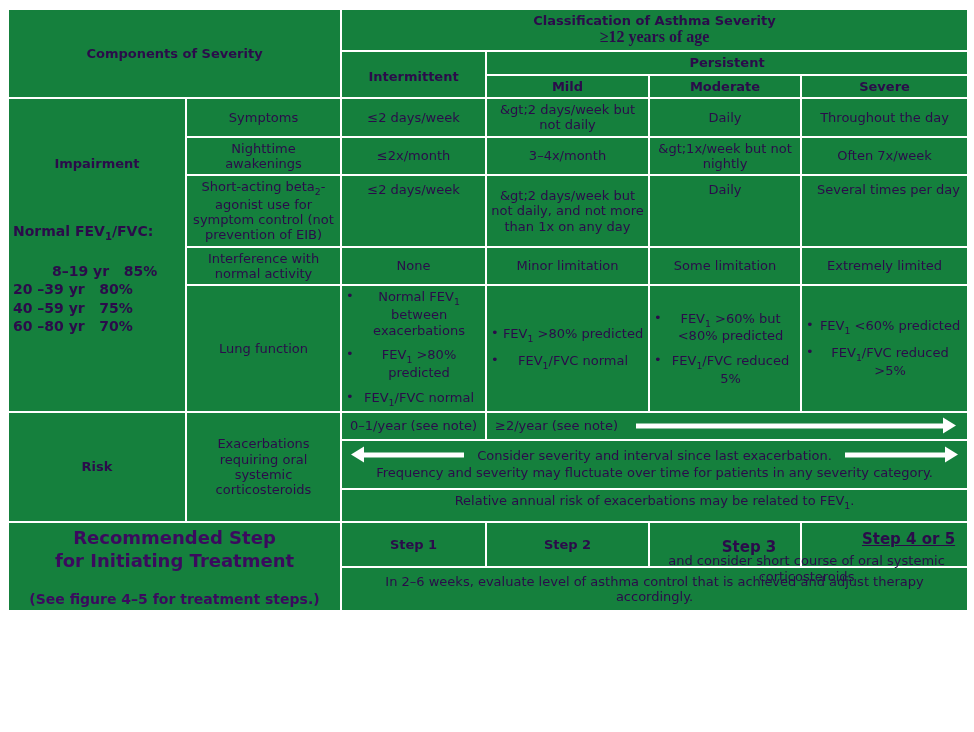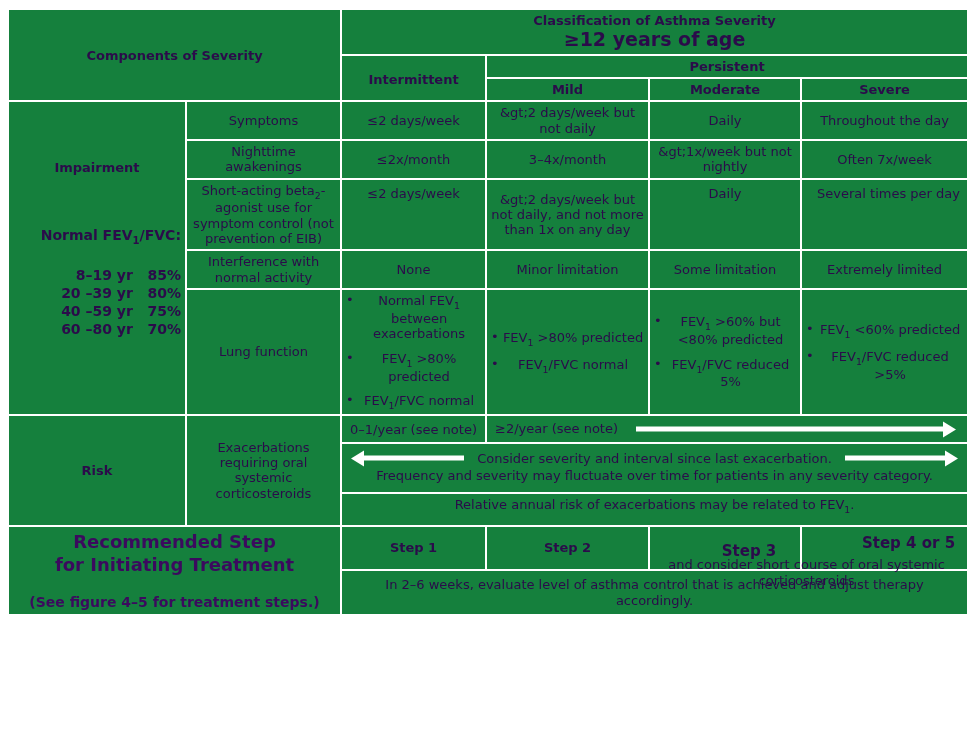--- a/index.html
+++ b/index.html
@@ -29,36 +29,36 @@
     font-size:13px;
     text-align:center;
     vertical-align:middle;
     padding:3px 4px;
     line-height:1.18;
   }
   .hdr-title{
     font-weight:bold;font-size:21px;line-height:1.3;
     padding:10px 4px 12px 4px;
   }
-  .hdr-title .sub{font-size:19px;}
+  .hdr-title .sub{font-size:16px;font-family:Liberation Serif, serif;}
   .components{
     font-weight:bold;font-size:21px;color:#3b0a5e;
     text-align:center;
   }
   .persistent{font-weight:bold;font-size:15px;padding:6px 4px;}
   .colhdr{font-weight:bold;font-size:16px;padding:7px 4px;}
   .rowlabel{font-size:13px;}
   .sectionlabel{
     font-weight:bold;font-size:19px;color:#3b0a5e;
     vertical-align:middle;
   }
   .normals{
     font-weight:bold;font-size:14px;color:#2b0b4a;
     margin-top:14px;line-height:1.3;white-space:pre;
-    text-align:right;
+    text-align:left;
   }
   .normals .ttl{display:block;margin-bottom:1px;}
   .bullets{text-align:left;padding-left:12px;}
   .bullets ul{margin:0;padding:0;list-style:none;}
   .bullets li{
     position:relative;padding-left:11px;margin-bottom:9px;
     font-size:13px;line-height:1.2;
   }
   .bullets li:last-child{margin-bottom:0;}
   .bullets li:before{
@@ -232,21 +232,21 @@
         <span>Recommended Step</span><br>
         <span>for Initiating Treatment</span>
       </div>
       <div class="recsub">(See figure 4–5 for treatment steps.)</div>
     </td>
     <td class="steplabel">Step 1</td>
     <td class="steplabel">Step 2</td>
     <td style="vertical-align:top;padding-top:16px;">
       <div class="steplabel">Step 3</div>
     </td>
-    <td style="vertical-align:top;padding-top:8px;position:relative;">
+    <td style="vertical-align:top;padding-top:8px;position:relative;text-decoration:underline;">
       <div class="steplabel">Step  4 or 5</div>
       <div class="stepnote" id="stepnote-float" style="position: absolute; left: -150px; right: 6px; top: 30px; text-align: center;">and consider short course of oral systemic corticosteroids</div>
     </td>
   </tr>
   <tr>
     <td colspan="4" class="bottomnote">In 2–6 weeks, evaluate level of asthma control that is achieved and adjust therapy accordingly.</td>
   </tr>
 </tbody>
     </table>
 </div>

